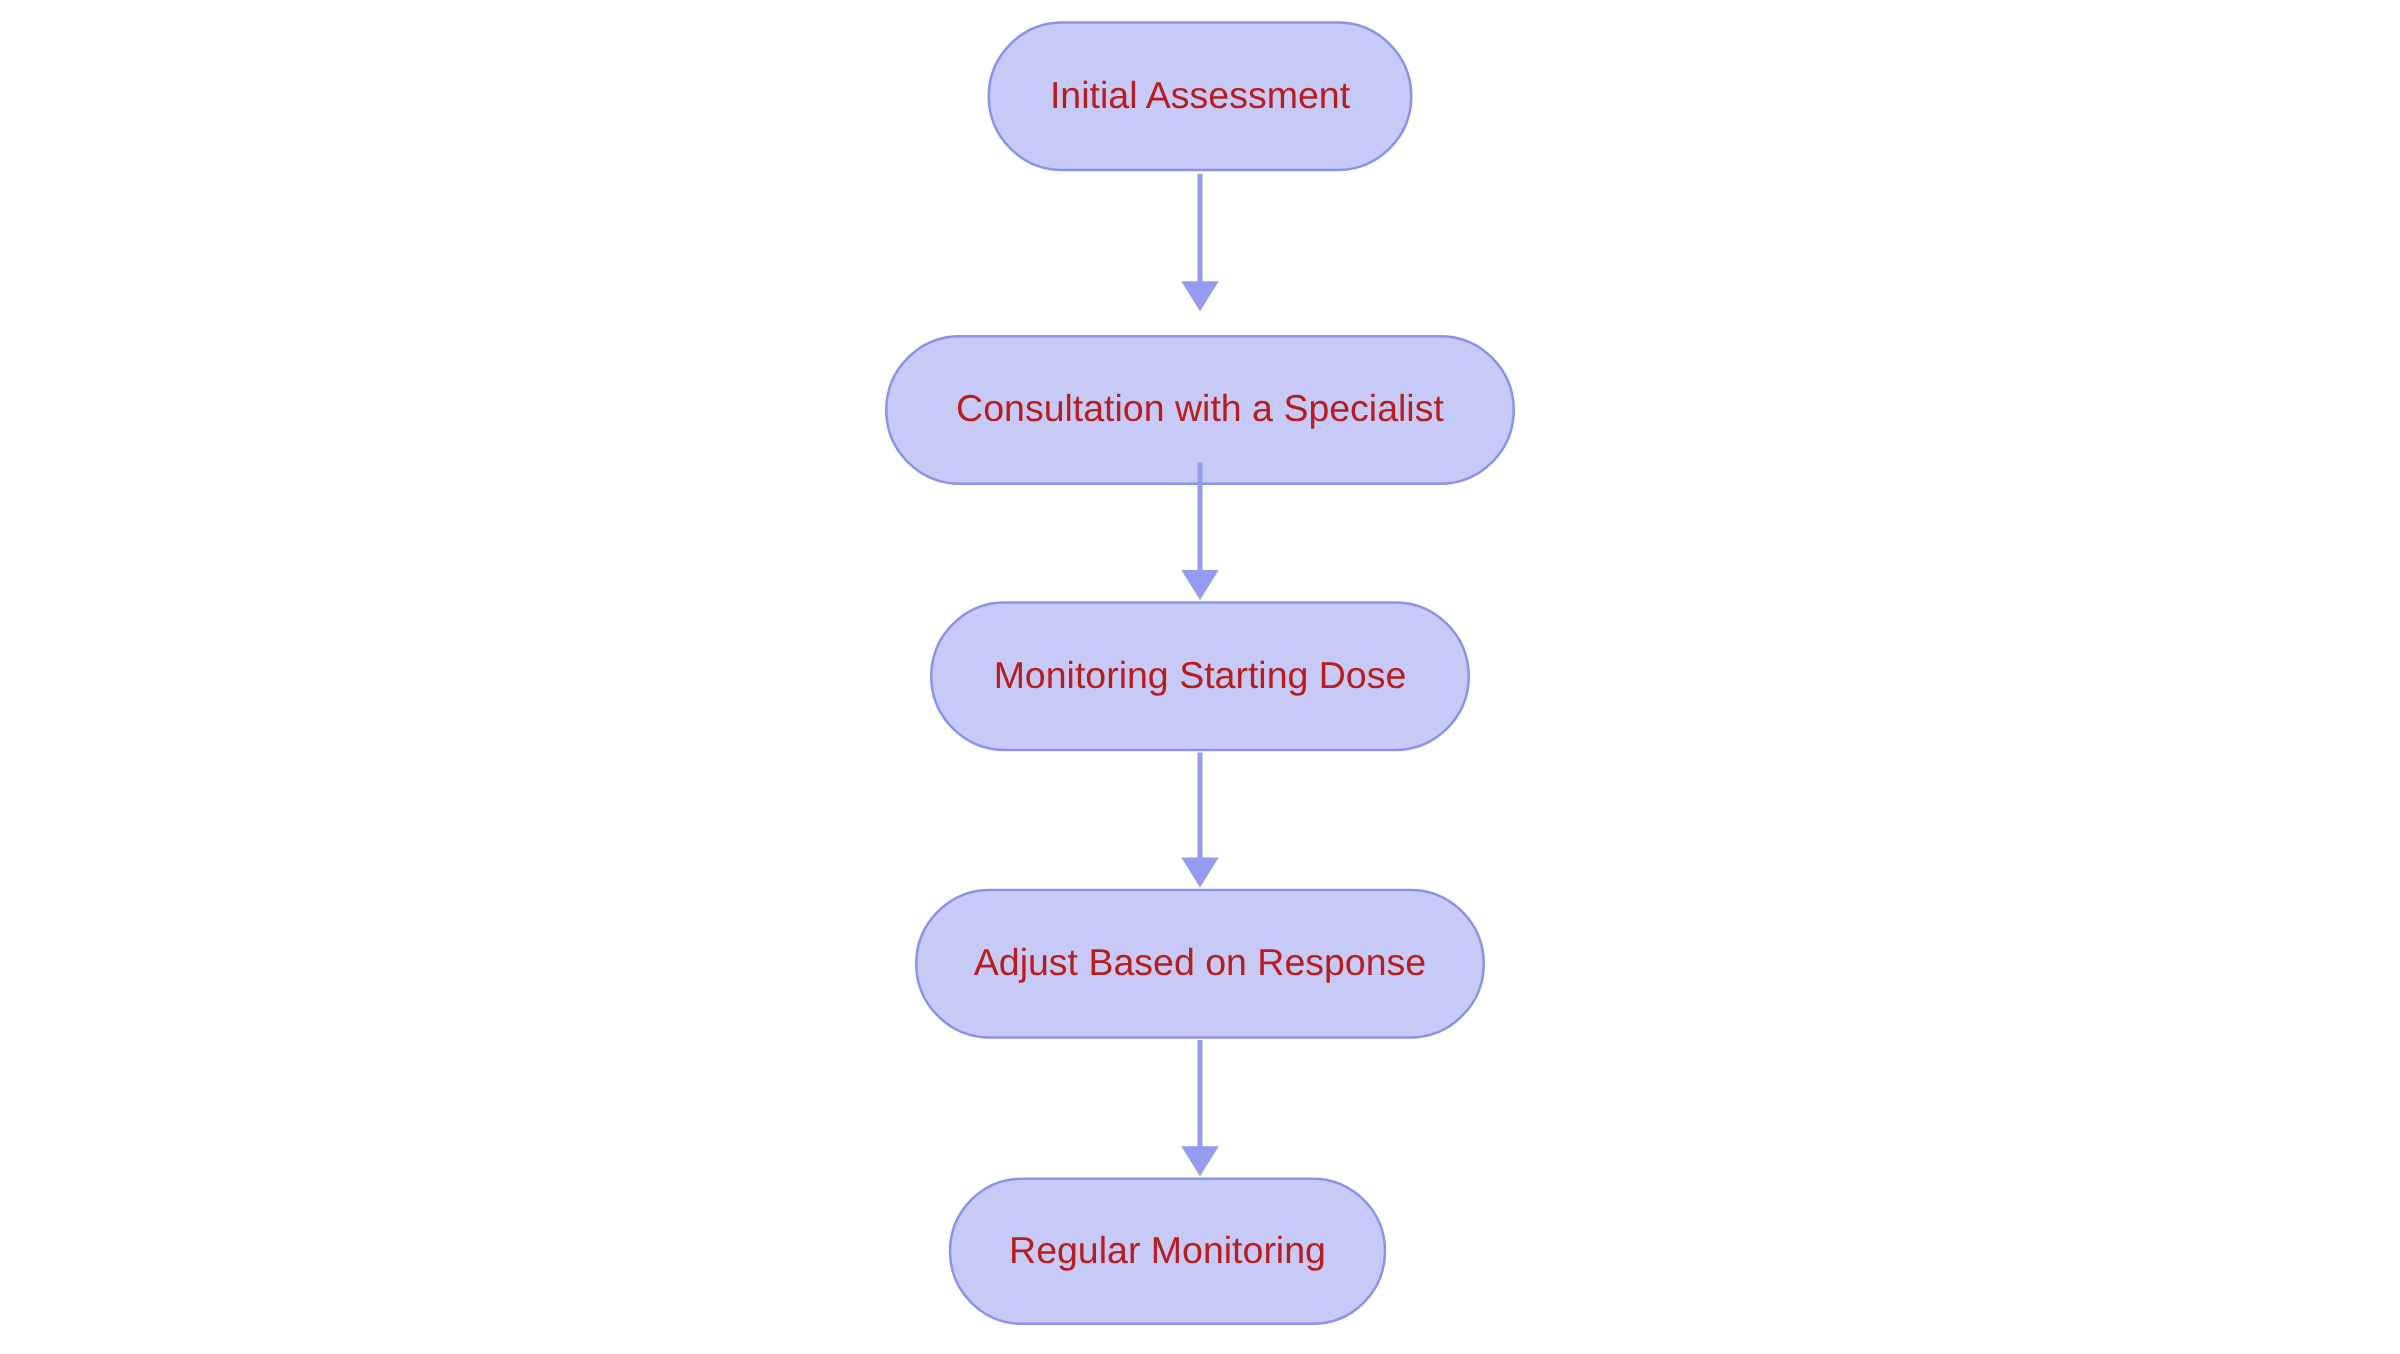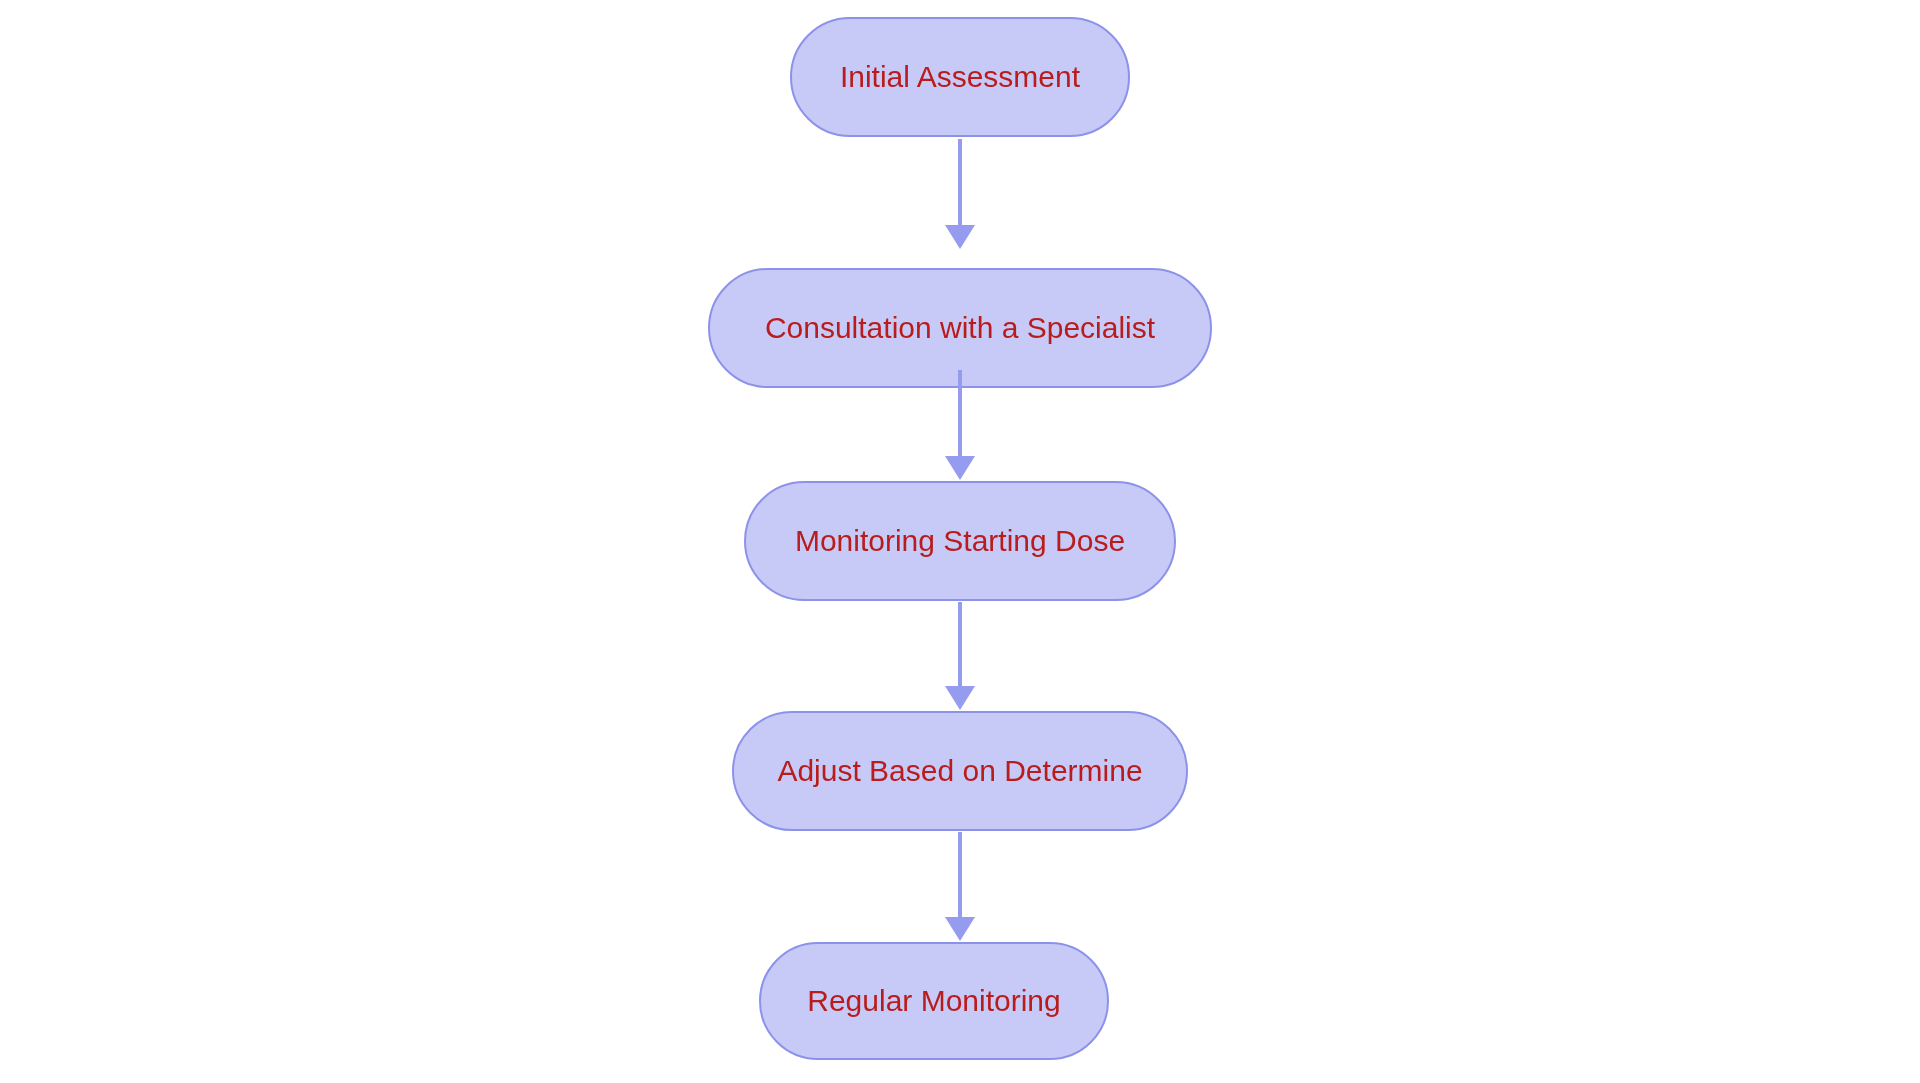--- a/index.html
+++ b/index.html
@@ -81,21 +81,21 @@
   <div class="flow-node" style="left:744px; top:481px; width:432px; height:120px;">
     <span>Monitoring Starting Dose</span>
   </div>
 
   <div class="flow-arrow" style="left:944px; top:602px; height:108px;">
     <div class="arrow-shaft"></div>
     <div class="arrow-head"></div>
   </div>
 
   <div class="flow-node" style="left:732px; top:711px; width:456px; height:120px;">
-    <span>Adjust Based on Determine</span>
+    <span>Adjust Based on Response</span>
   </div>
 
   <div class="flow-arrow" style="left:944px; top:832px; height:109px;">
     <div class="arrow-shaft"></div>
     <div class="arrow-head"></div>
   </div>
 
   <div class="flow-node" style="left:759px; top:942px; width:350px; height:118px;">
     <span>Regular Monitoring</span>
   </div>

